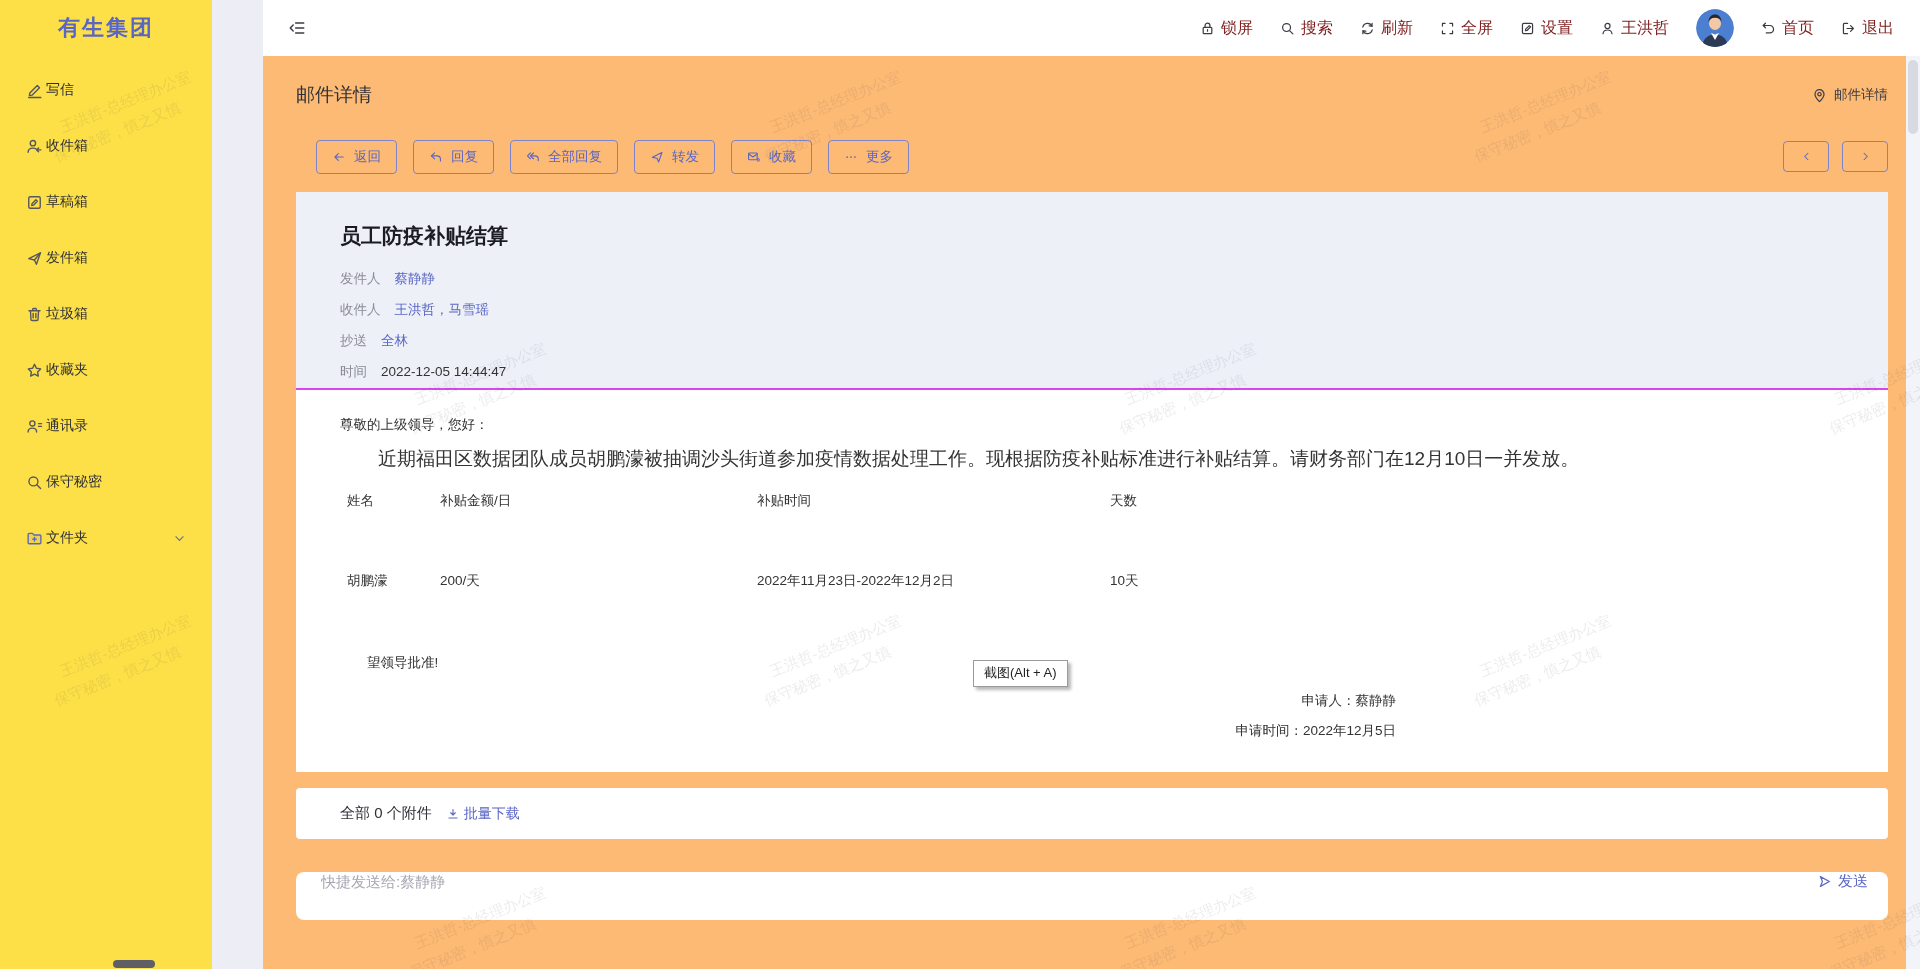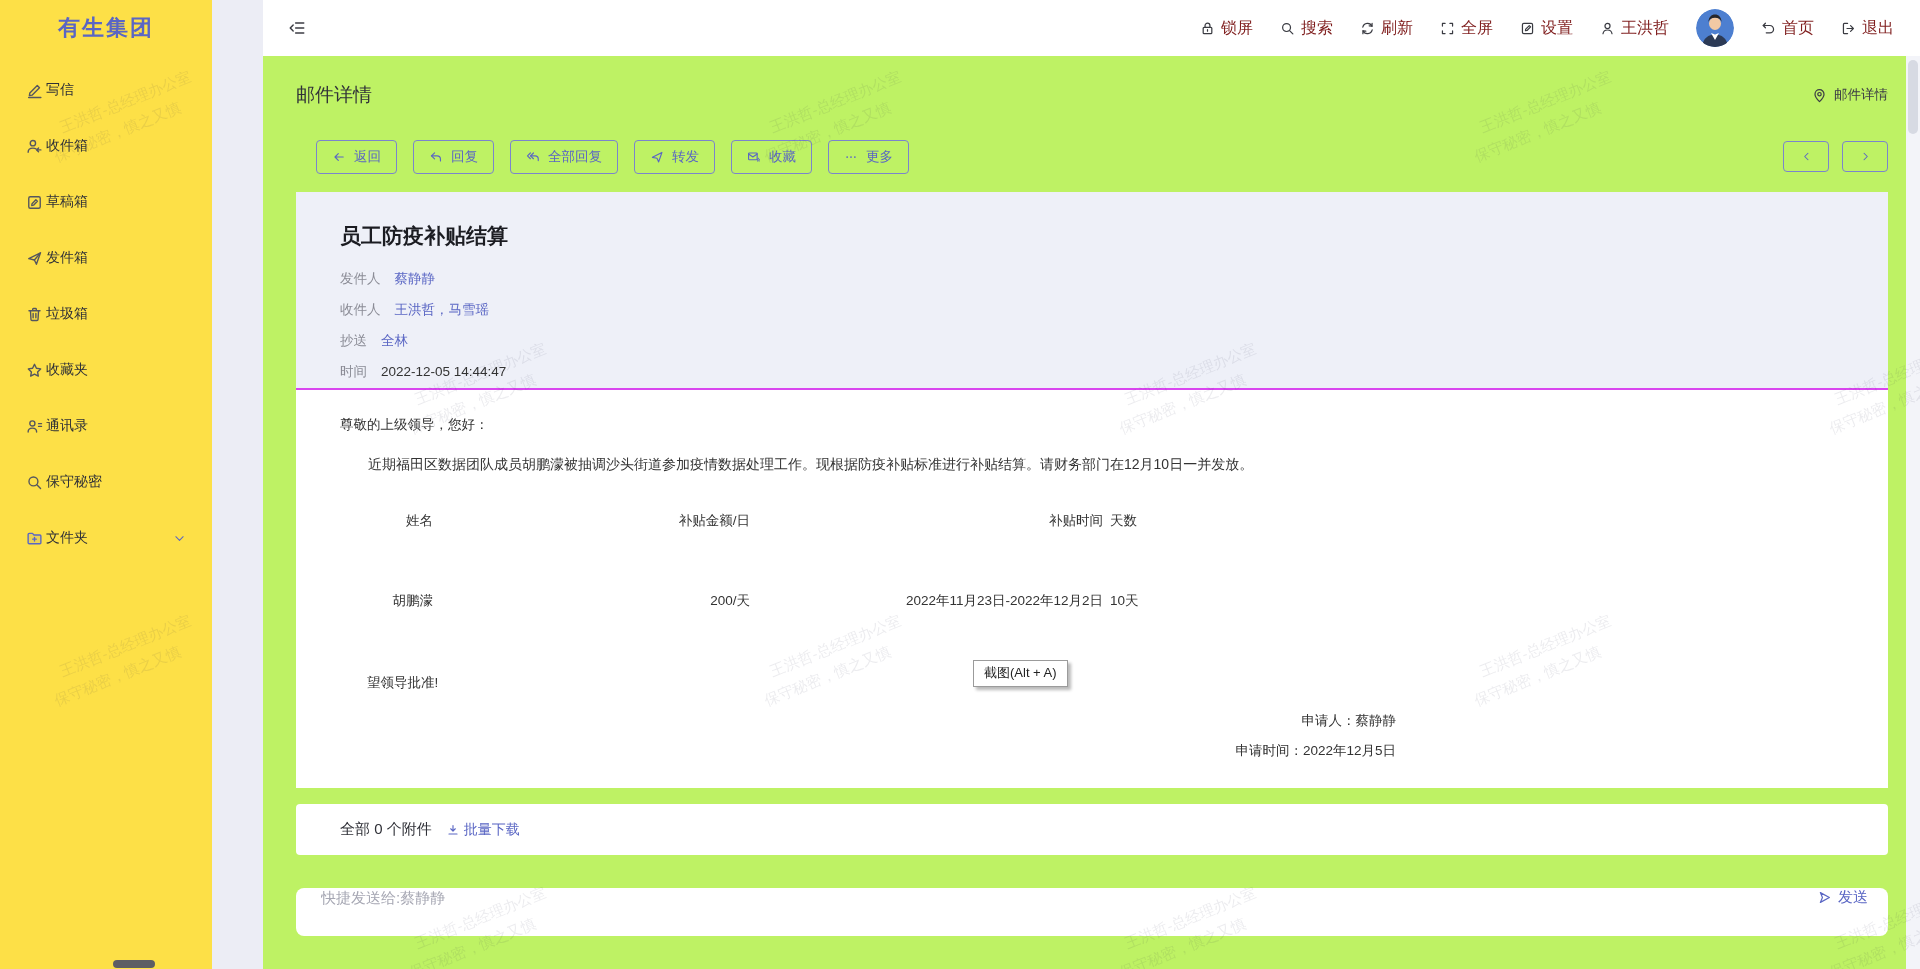--- a/index.html
+++ b/index.html
@@ -30,21 +30,21 @@
   .topbar { position:absolute; left:263px; right:0; top:0; height:56px; background:#fff;
             display:flex; align-items:center; z-index:2; }
   .collapse { margin-left:25px; color:#3c3d44; cursor:pointer; }
   .collapse .ic { width:18px; height:18px; }
   .topbar-right { margin-left:auto; margin-right:26px; display:flex; align-items:center; gap:27px; }
   .tool { display:flex; align-items:center; gap:6px; font-size:16px; color:#7f1d1d; cursor:pointer; }
   .tool .ic { width:15px; height:15px; color:#3a3b42; }
   .avatar { width:38px; height:38px; border-radius:50%; overflow:hidden; cursor:pointer; display:block; }
 
   
-  .main { position:absolute; left:263px; top:56px; right:0; bottom:0; background:#bef264; }
+  .main { position:absolute; left:263px; top:56px; right:0; bottom:0; background:#fdba74; }
   .page-title { position:absolute; left:33px; top:26px; font-size:19px; color:#303138; }
   .crumb { position:absolute; right:32px; top:30px; display:flex; align-items:center; gap:7px;
            font-size:13.5px; color:#3c3d44; }
   .crumb .ic { width:15px; height:15px; color:#3c3d44; }
 
   .btn-row { position:absolute; left:33px; top:84px; display:flex; gap:16px;margin-left:20px; }
   .btn { height:34px; padding:0 15px; border:1px solid #7b84cd; border-radius:4px;
          background:transparent; color:#5a66c4; font-size:13.5px;
          display:flex; align-items:center; gap:8px; cursor:pointer; }
   .btn .ic { width:14px; height:14px; }
@@ -56,22 +56,22 @@
 
   
   .card { position:absolute; left:33px; top:136px; width:1592px; }
   .card-head { background:#eef0f8; border-bottom:2px solid #d946ef; padding:30px 44px 0; height:198px; }
   .subject { font-size:21px; font-weight:bold; color:#1b1c22; margin-bottom:13px; }
   .fld { display:flex; align-items:center; gap:14px; font-size:13.5px; height:31px; }
   .fld-label { color:#8b8c96; }
   .fld-value.link { color:#5a66c4; cursor:pointer; }
   .card-body { background:#fff; padding:26px 44px 22px; min-height:382px; }
   .greeting { font-size:13.5px; }
-  .para { font-size:14px; margin-top:22px; text-indent:2em; }
-  .mtable { margin-top:38px; font-size:13.5px;text-align:right; }
+  .para { font-size:19px; margin-top:12px; text-indent:2em; }
+  .mtable { margin-top:20px; font-size:13.5px; }
   .trow { display:flex; }
   .trow + .trow { margin-top:62px; }
   .tc { padding-left:7px; }
   .tc.c0 { width:93px; }
   .tc.c1 { width:317px; }
   .tc.c2 { width:353px; }
   .closing { font-size:13.5px; margin-top:64px; text-indent:2em; }
   .sign { width:1056px; text-align:right; margin-top:14px; font-size:13.5px; line-height:30px; }
 
   .attach-bar { margin-top:16px; background:#fff; border-radius:4px; height:51px;

